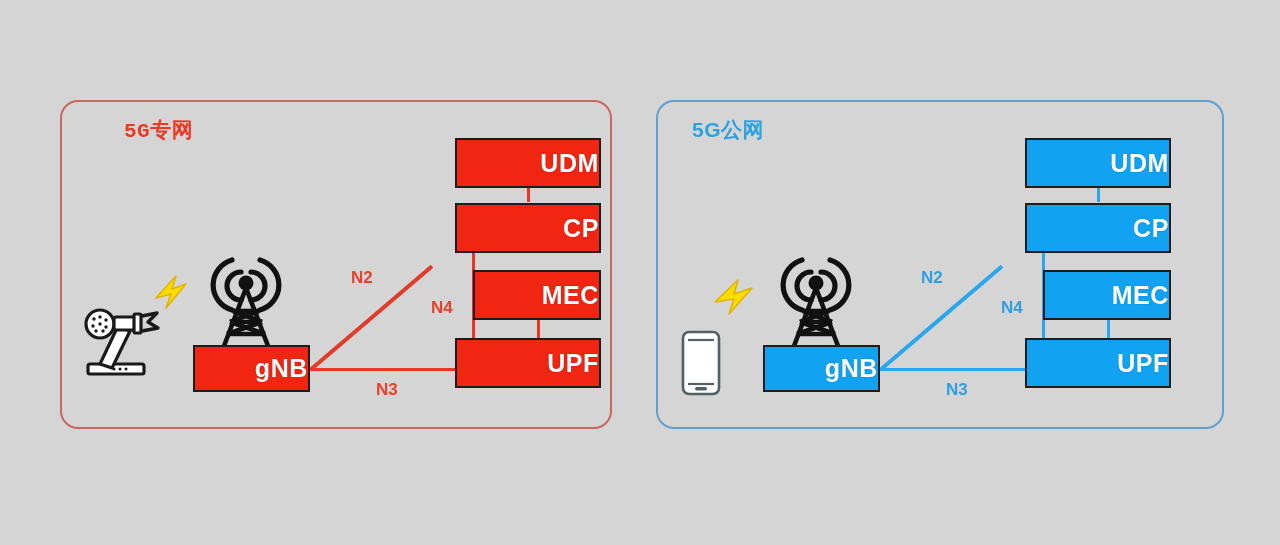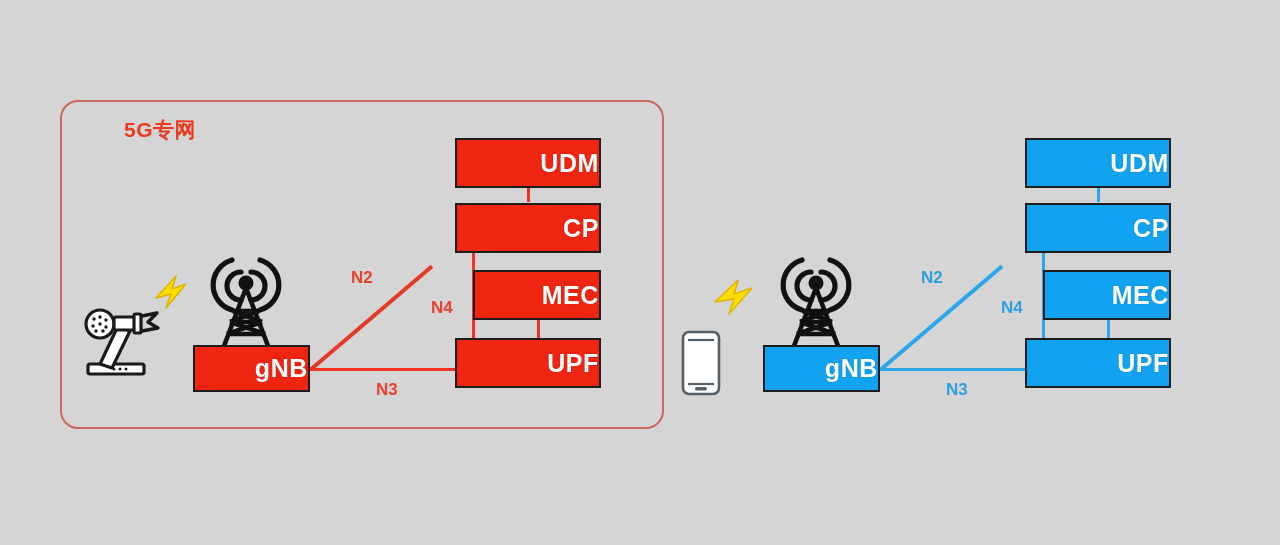--- a/index.html
+++ b/index.html
@@ -10,22 +10,22 @@
     overflow: hidden;
   }
   #stage { position: relative; width: 1280px; height: 545px; }
 
   
   .panel {
     position: absolute;
     border-radius: 18px;
     background: transparent;
   }
-  .panel.private { left: 60px;  top: 100px; width: 604px; height: 329px;
-                   border: 2.5px solid #c9685c; }
+  .panel.private { left: 60px;  top: 100px; width: 552px; height: 329px;
+                   border: 2.5px solid #c9685c; font-family: Liberation Mono, monospace; }
   .panel.public  { left: 656px; top: 100px; width: 568px; height: 329px;
                    border: 2.5px solid #63a0cd; }
 
   .panel-title {
     position: absolute;
     top: 14px;
     font-size: 21px;
     font-weight: bold;
     letter-spacing: .5px;
     white-space: nowrap;
@@ -169,20 +169,23 @@
     </div>
     <div class="node" style="left:455px; top:338px; width:146px; height:50px;">
       <span>UPF</span>
     </div>
 
     <div class="edge-label" style="left:351px; top:268px;">N2</div>
     <div class="edge-label" style="left:376px; top:380px;">N3</div>
     <div class="edge-label" style="left:431px; top:298px;">N4</div>
   </div>
 
+  <div class="panel public">
+    <div class="panel-title">5G公网</div>
+  </div>
 
   <div class="group blue">
 
     <div class="icon" style="left:680px; top:330px; width:42px; height:66px;">
       <svg width="42" height="66" viewBox="0 0 42 66">
         <rect x="3" y="2" width="36" height="62" rx="6" fill="#ffffff" stroke="#555f66" stroke-width="2.6"></rect>
         <line x1="8" y1="10" x2="34" y2="10" stroke="#555f66" stroke-width="2.2"></line>
         <line x1="8" y1="54" x2="34" y2="54" stroke="#555f66" stroke-width="2.2"></line>
         <rect x="15" y="57" width="12" height="3.4" rx="1.7" fill="#555f66"></rect>
       </svg>

